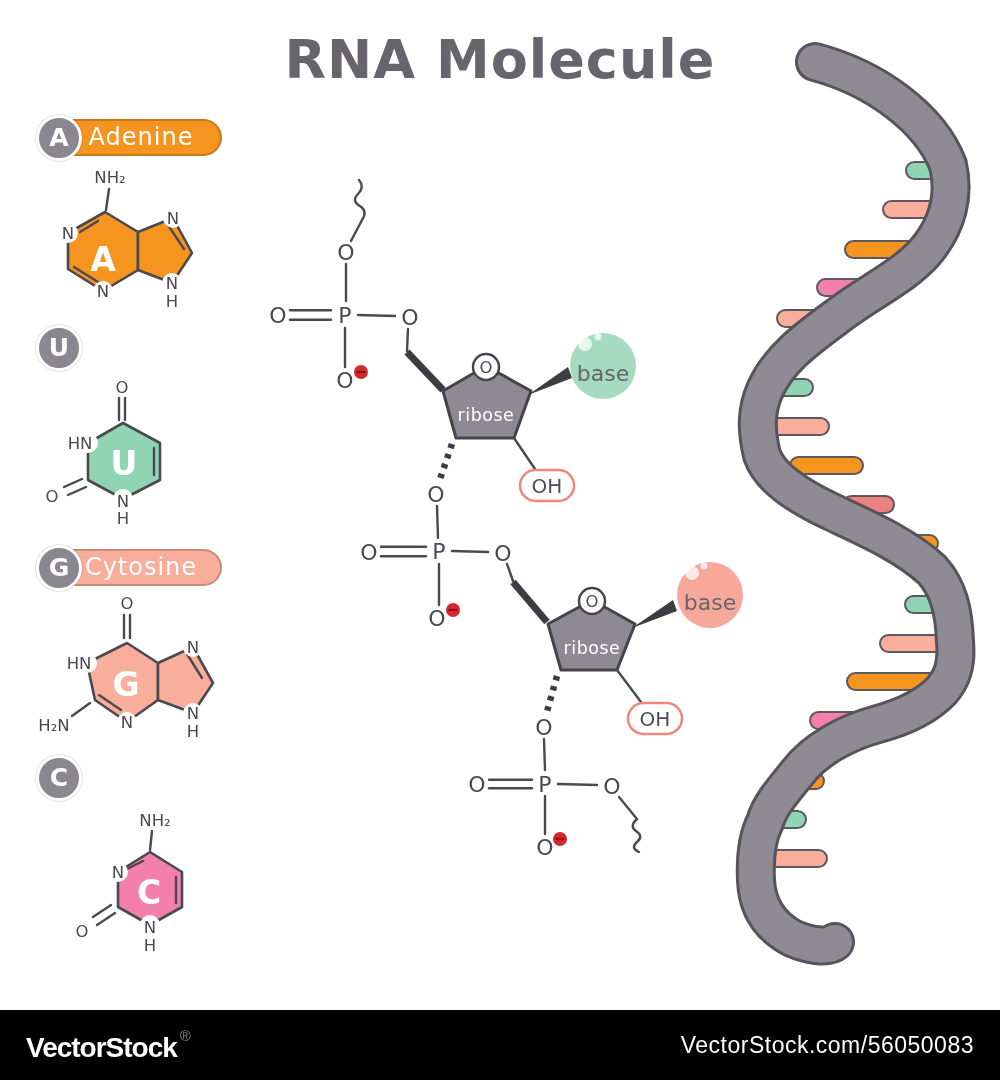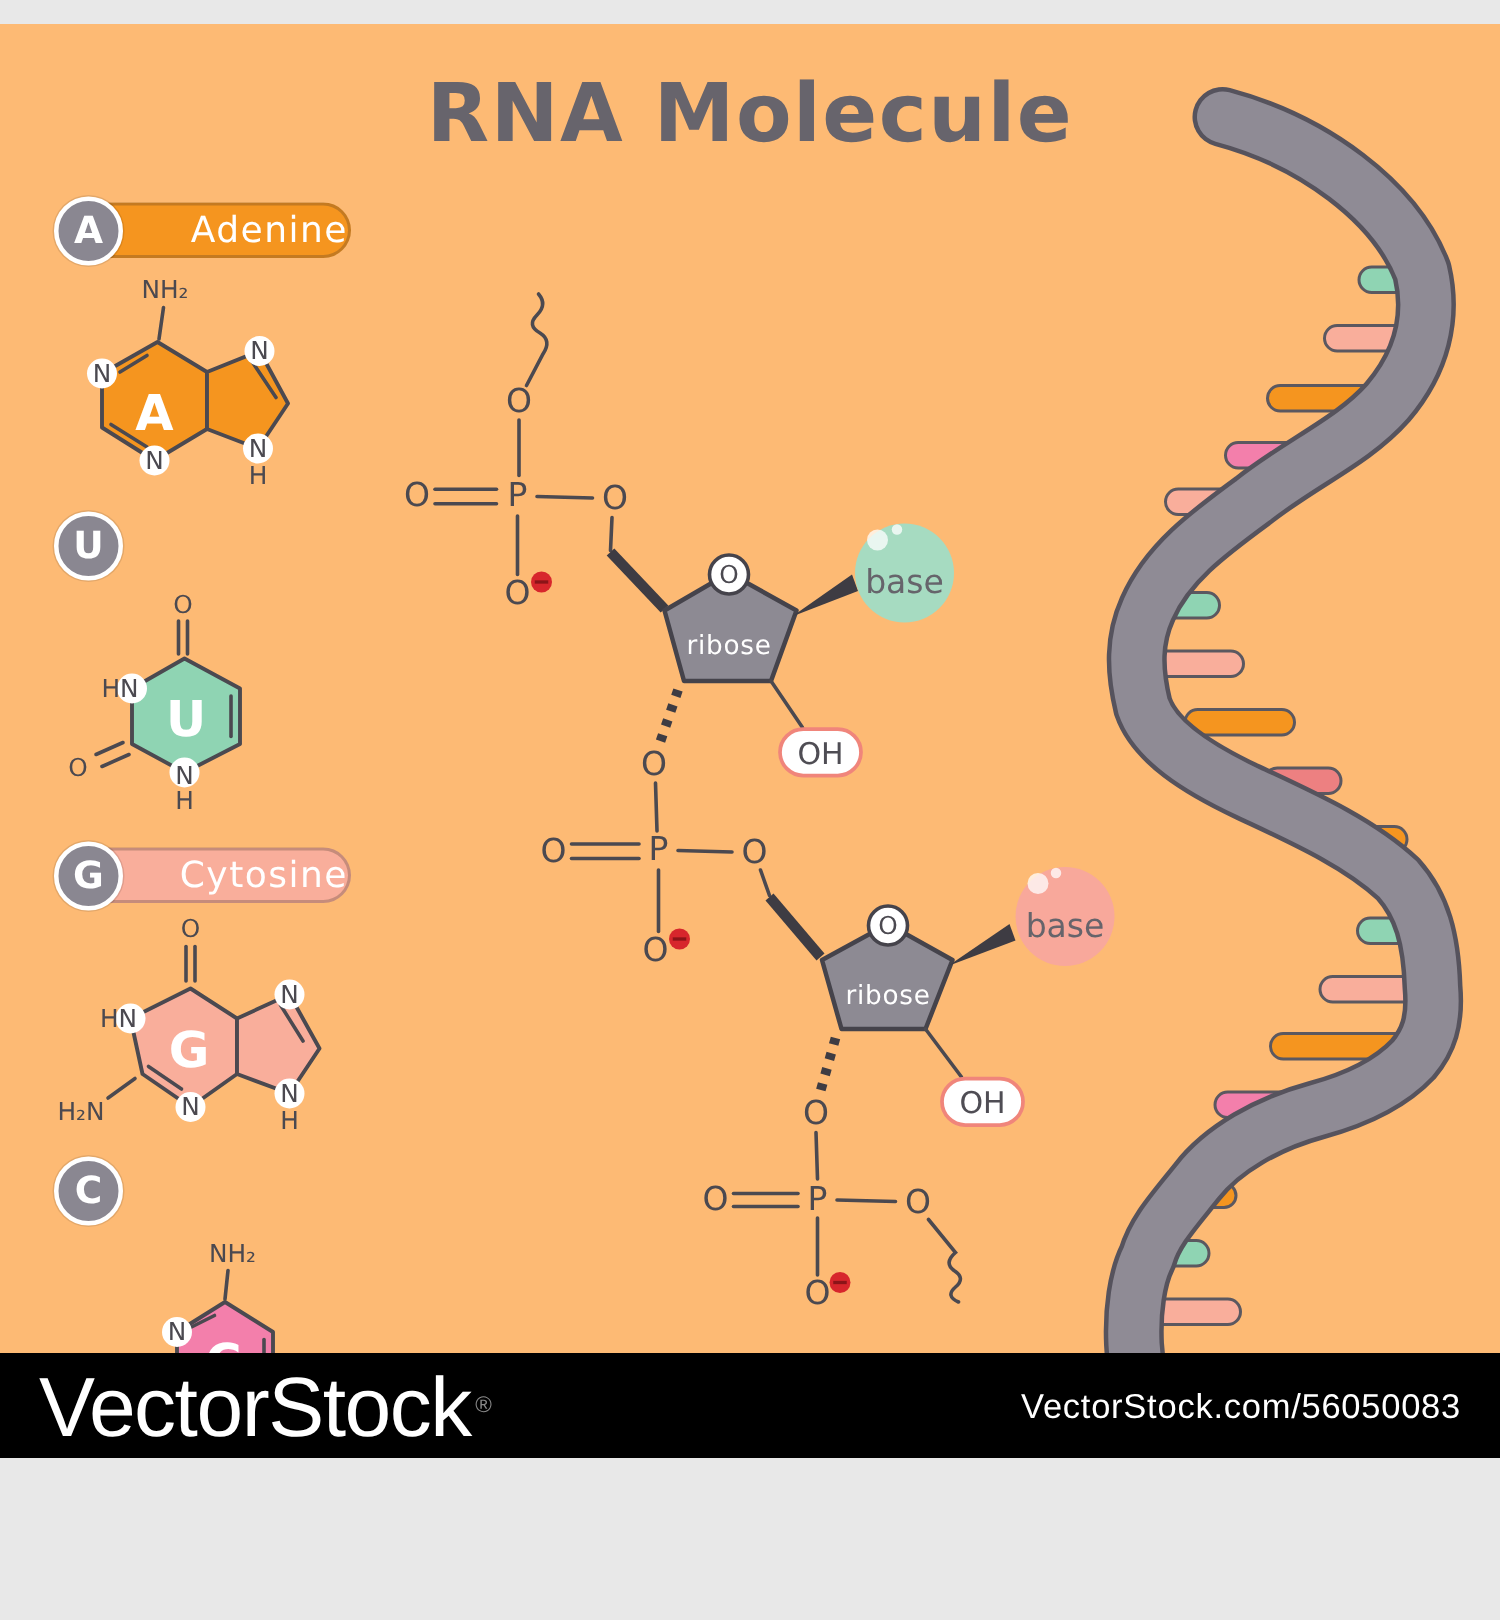--- a/index.html
+++ b/index.html
@@ -1,29 +1,29 @@
 <!DOCTYPE html>
 <html><head>
 <meta charset="utf-8">
 <style>
   html,body{margin:0;padding:0;background:#e8e8e8;}
   .canvas{
-    position:relative;width:1000px;height:956px;background:#fdba74;
-    overflow:hidden;font-family:"DejaVu Sans",sans-serif;margin:16px auto;
+    position:relative;width:1000px;height:1080px;background:#ffffff;
+    overflow:hidden;font-family:"DejaVu Sans",sans-serif;margin:0 auto;
   }
   .title{
     position:absolute;top:28px;left:0;width:1000px;text-align:center;
     font-size:54px;font-weight:bold;color:#67646C;letter-spacing:1px;
   }
   
   .pill{position:absolute;left:36px;width:192px;height:48px;}
   .pill-bar{
     position:absolute;left:4px;top:4px;width:158px;height:33px;
-    padding-left:32px;border-radius:19px;border:2px solid rgba(70,55,40,0.28);
-    color:#fff;font-size:24px;line-height:33px;text-align:right;letter-spacing:1px;
+    padding-left:20px;border-radius:19px;border:2px solid rgba(70,55,40,0.28);
+    color:#fff;font-size:24px;line-height:33px;text-align:center;letter-spacing:1px;
   }
   .pill-a{background:#F5951F;}
   .pill-u{background:#8FD4B3;}
   .pill-g{background:#F9AE9B;}
   .pill-c{background:#F37FAB;}
   .pill-circle{
     position:absolute;left:0;top:0;width:40px;height:40px;border-radius:50%;
     background:#8A8791;border:3px solid #ffffff;box-shadow:0 0 0 1px rgba(0,0,0,0.10);
     color:#fff;font-weight:bold;font-size:25px;line-height:40px;text-align:center;
   }
@@ -52,21 +52,21 @@
   .bar{stroke:#5B5860;stroke-width:2;}
   .ribbon-outer{fill:none;stroke:#56535D;stroke-width:40;stroke-linecap:round;stroke-linejoin:round;}
   .ribbon-inner{fill:none;stroke:#8F8B95;stroke-width:34;stroke-linecap:round;stroke-linejoin:round;}
   
   .footer{
     position:absolute;left:0;bottom:0;width:1000px;height:70px;background:#000;
     display:flex;align-items:center;justify-content:space-between;
     padding:0 26px;box-sizing:border-box;color:#fff;
     font-family:"Liberation Sans",sans-serif;
   }
-  .brand{font-size:56px;letter-spacing:-1px;}
+  .brand{font-size:28px;letter-spacing:-1px;font-weight:bold;}
   .reg{font-size:15px;color:#8a8a8a;vertical-align:16px;margin-left:3px;}
   .site{font-size:23px;letter-spacing:0.5px;}
 </style>
 </head>
 <body>
 
 <div class="canvas">
 
   <div class="title">RNA Molecule</div>
 

